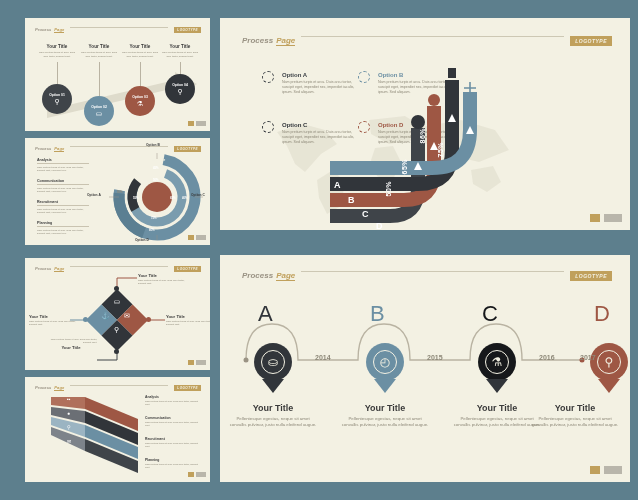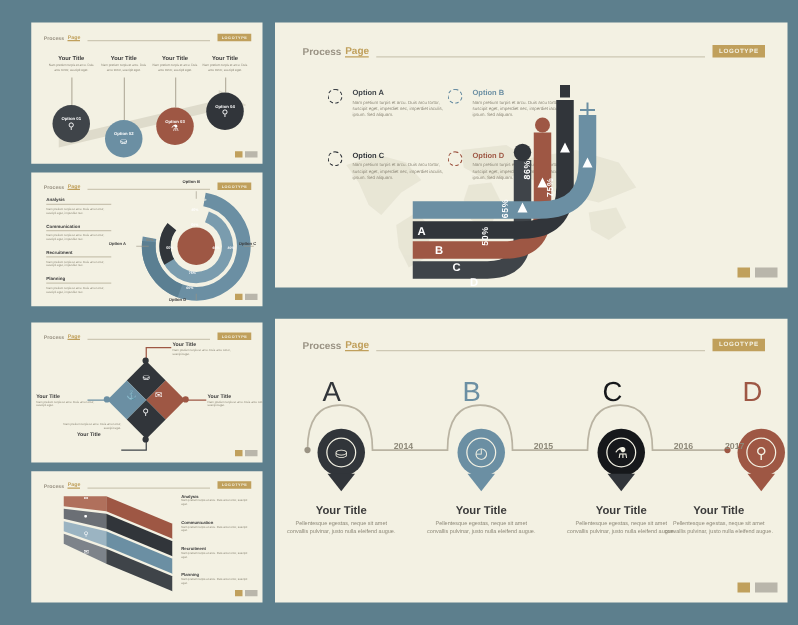--- a/index.html
+++ b/index.html
@@ -9,21 +9,21 @@
     font-family: "Liberation Sans", sans-serif;
     overflow: hidden;
     position: relative;
   }
   .slide {
     position: absolute;
     background: #f3f1e3;
     overflow: hidden;
   }
   
-  .hdr { position: absolute; display: flex; align-items: flex-end; }
+  .hdr { position: absolute; display: flex; align-items: flex-start; font-style: italic; }
   .hdr .t1 { color: #9a9384; font-weight: bold; }
   .hdr .t2 { color: #c0a05c; font-weight: bold; border-bottom: 1px solid #c0a05c; margin-left: 3px; }
   .hdr .rule { flex: 1; height: 1px; background: #cdc8b4; margin: 0 6px; }
   .logo { background: #c0a05c; color: #f3f1e3; text-align: center; letter-spacing: .5px; font-weight: bold; }
   .footer-badge { position: absolute; background: #c0a05c; }
   .footer-bar { position: absolute; background: #b9b6ab; }
   .lorem { color: #8d8878; line-height: 1.45; }
   .ttl { color: #3a3a3a; font-weight: bold; }
 
   

